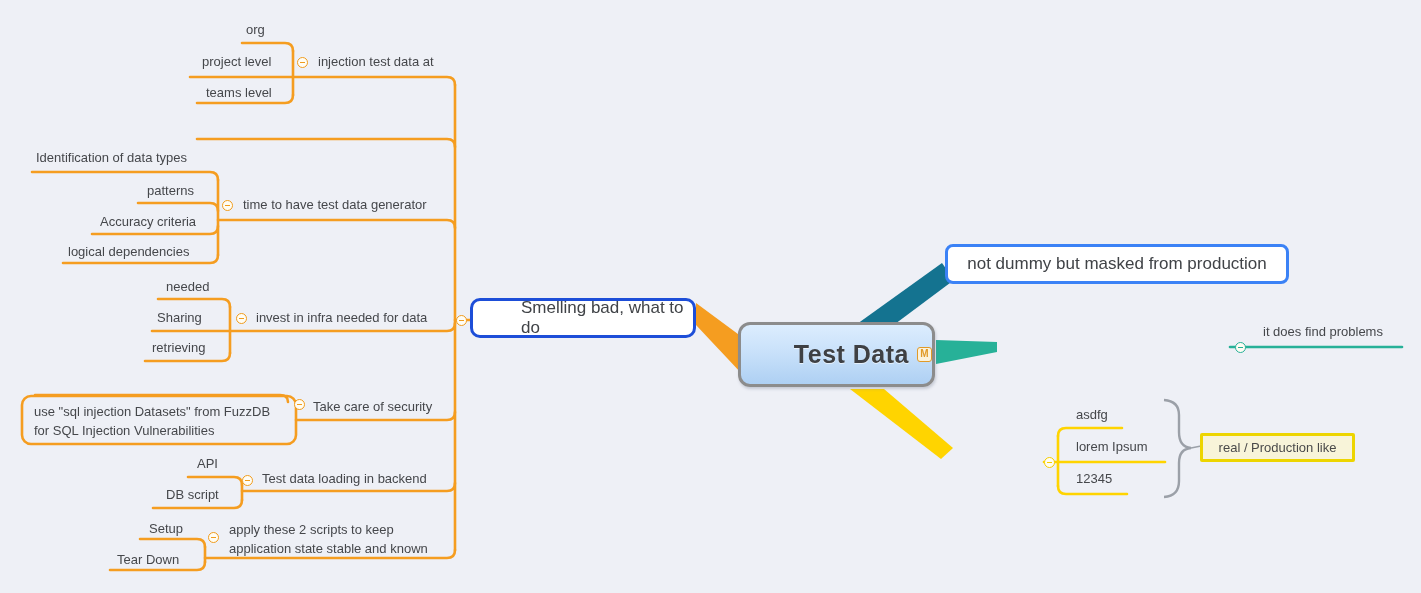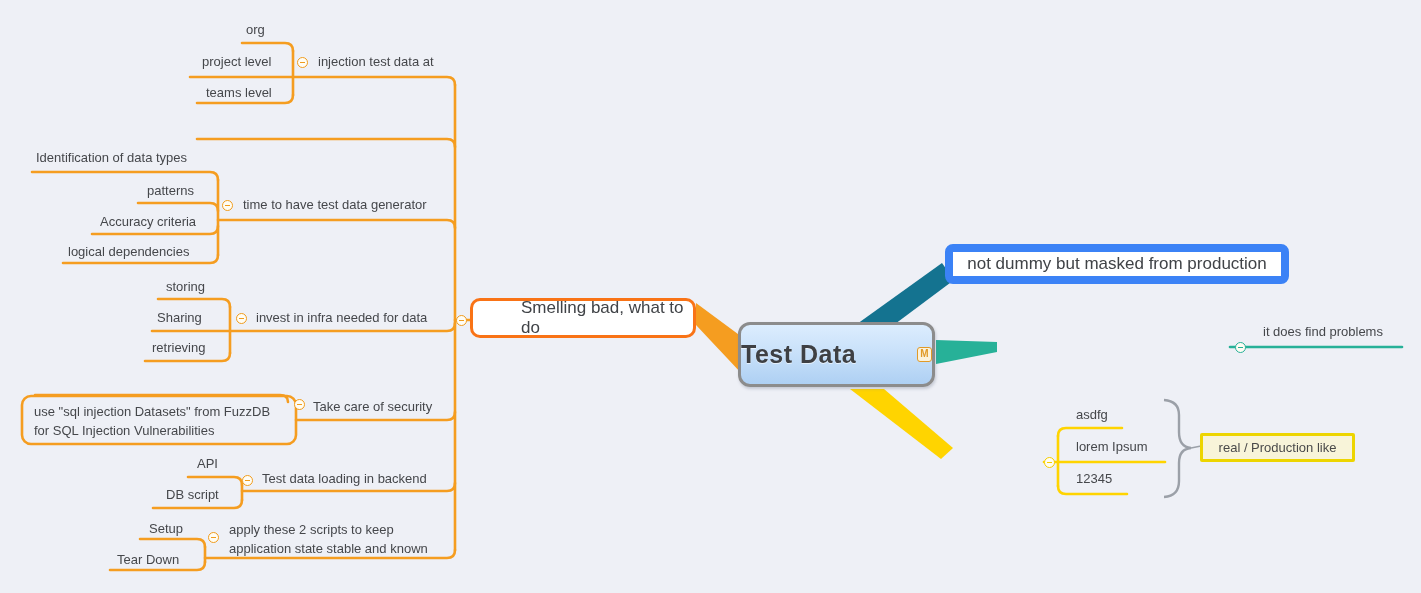--- a/index.html
+++ b/index.html
@@ -5,29 +5,29 @@
   html,body{margin:0;padding:0;background:#eef0f6;}
   .stage{position:relative;width:1421px;height:593px;background:#eef0f6;overflow:hidden;
          font-family:"Liberation Sans",sans-serif;}
   svg.wires{position:absolute;left:0;top:0;}
   
   .t{position:absolute;font-size:13px;color:#45474b;white-space:nowrap;line-height:16px;}
   .t.multi{white-space:pre-line;line-height:19px;}
   
   .node{position:absolute;background:#ffffff;box-sizing:border-box;display:flex;
         align-items:center;justify-content:center;font-size:17px;color:#404347;}
-  .node.orange{border:3px solid #f97316;border-radius:10px;padding-left:48px;}
-  .node.tealdark{border:8px solid #3b82f6;border-radius:8px;}
+  .node.orange{border:3px solid #1d4ed8;border-radius:10px;padding-left:48px;}
+  .node.tealdark{border:3px solid #3b82f6;border-radius:8px;}
   .node.tealgreen{border:3px solid #27B198;border-radius:10px;}
   .node.yellow{border:3px solid #FFD400;border-radius:10px;}
   .node.summary{border:3px solid #EDD500;background:#F8F4D9;font-size:13px;border-radius:2px;color:#4a4a4a;}
   .root{position:absolute;left:738px;top:322px;width:197px;height:65px;box-sizing:border-box;
         border:3px solid #8C8C8C;border-radius:12px;
         background:linear-gradient(180deg,#dcedfe 0%,#c9e1fa 45%,#aed0f3 100%);
-        display:flex;align-items:center;justify-content:space-between;gap:8px;
+        display:flex;align-items:center;justify-content:flex-end;gap:8px;
         box-shadow:1px 2px 3px rgba(120,130,150,.35);}
   .root .title{font-size:25px;font-weight:bold;color:#3e4044;letter-spacing:.5px;
         text-shadow:0 1px 0 rgba(255,255,255,.6);}
   .marker{display:inline-block;width:15px;height:15px;box-sizing:border-box;border:1.5px solid #E09A28;
         background:#FBF2DC;color:#E09A28;font-size:10px;font-weight:bold;text-align:center;
         line-height:12px;border-radius:3px;}
   
   .collapse{position:absolute;width:11px;height:11px;box-sizing:border-box;border-radius:50%;
         background:#fffdf4;display:flex;align-items:center;justify-content:center;}
   .collapse::after{content:"";display:block;width:5px;border-top:1.4px solid;}
@@ -101,21 +101,21 @@
   <div class="t" style="left:202px;top:54px">project level</div>
   <div class="t" style="left:206px;top:85px">teams level</div>
   <div class="t" style="left:318px;top:54px">injection test data at</div>
 
   <div class="t" style="left:36px;top:150px">Identification of data types</div>
   <div class="t" style="left:147px;top:183px">patterns</div>
   <div class="t" style="left:100px;top:214px">Accuracy criteria</div>
   <div class="t" style="left:68px;top:244px">logical dependencies</div>
   <div class="t" style="left:243px;top:197px">time to have test data generator</div>
 
-  <div class="t" style="left:166px;top:279px">storing</div>
+  <div class="t" style="left:166px;top:279px">needed</div>
   <div class="t" style="left:157px;top:310px">Sharing</div>
   <div class="t" style="left:152px;top:340px">retrieving</div>
   <div class="t" style="left:256px;top:310px">invest in infra needed for data</div>
 
   <div class="t multi" style="left:34px;top:402px">use "sql injection Datasets" from FuzzDB
 for SQL Injection Vulnerabilities</div>
   <div class="t" style="left:313px;top:399px">Take care of security</div>
 
   <div class="t" style="left:197px;top:456px">API</div>
   <div class="t" style="left:166px;top:487px">DB script</div>

